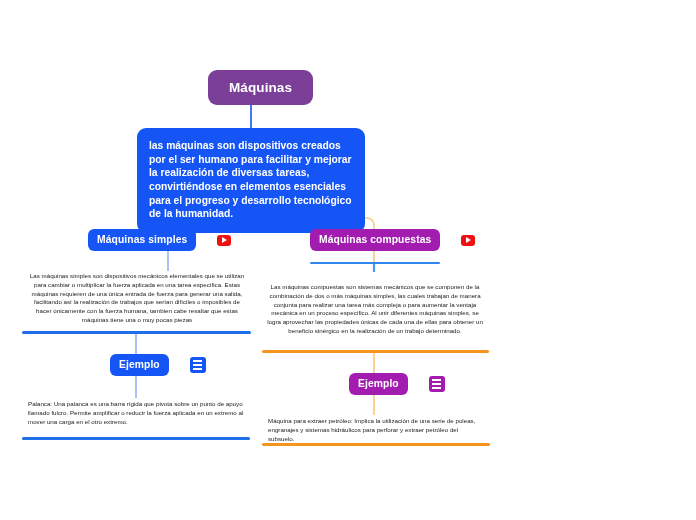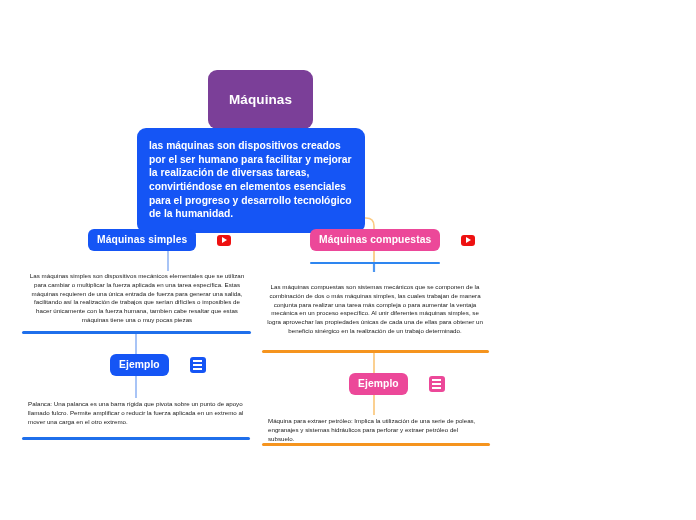--- a/index.html
+++ b/index.html
@@ -49,21 +49,21 @@
     letter-spacing: 0.1px;
   }
 
   
   #root-node {
     left: 208px;
     top: 70px;
   }
   #root-node .pill {
     background: #7B3F98;
-    padding: 22px 21px;
+    padding: 10px 21px;
     font-size: 13.5px;
     border-radius: 9px;
   }
 
   
   #intro-node {
     left: 137px;
     top: 128px;
     width: 228px;
     border-radius: 15px;
@@ -84,21 +84,21 @@
     display: flex;
     align-items: center;
     gap: 21px;
   }
   .branch-head .pill {
     font-size: 10.3px;
     padding: 5px 9px 6px 9px;
     border-radius: 6px;
   }
   .blue-bg { background: #1555F5; }
-  .orange-bg { background: #ec4899; }
+  .orange-bg { background: #a21caf; }
 
   
   .yt-icon {
     width: 14px;
     height: 11px;
     background: #EE1111;
     border-radius: 3px;
     position: relative;
     flex: 0 0 auto;
   }

